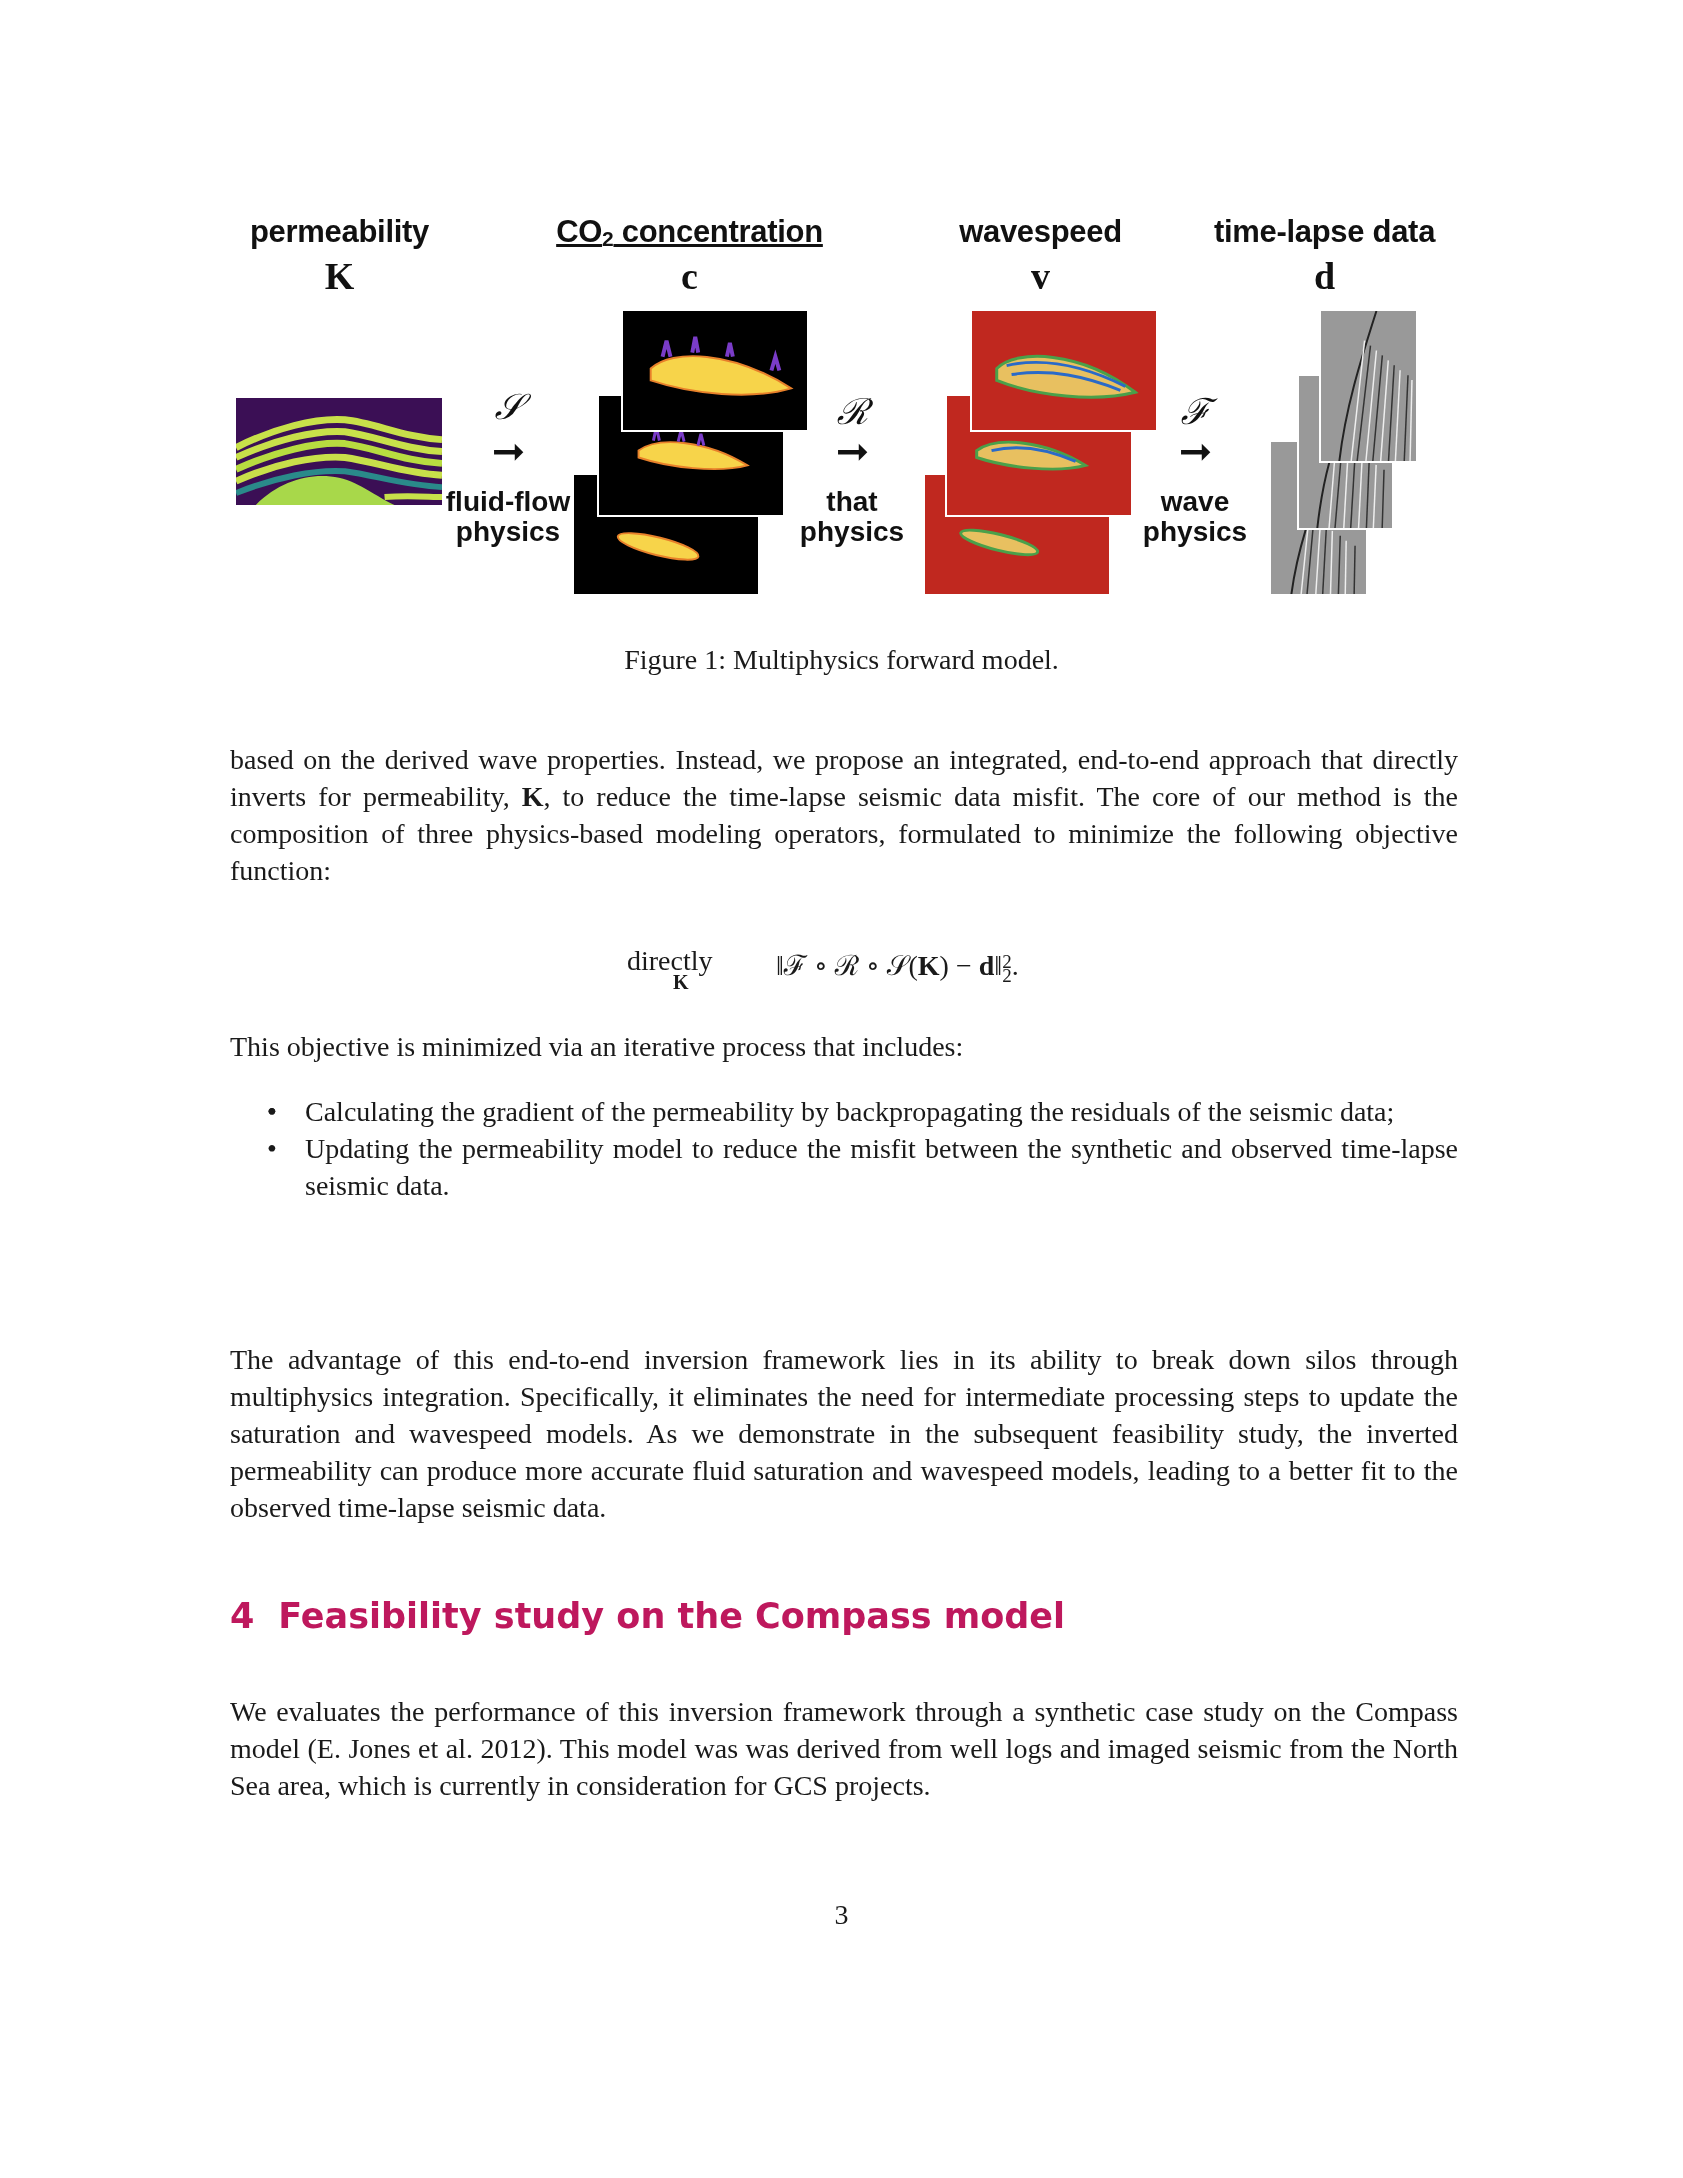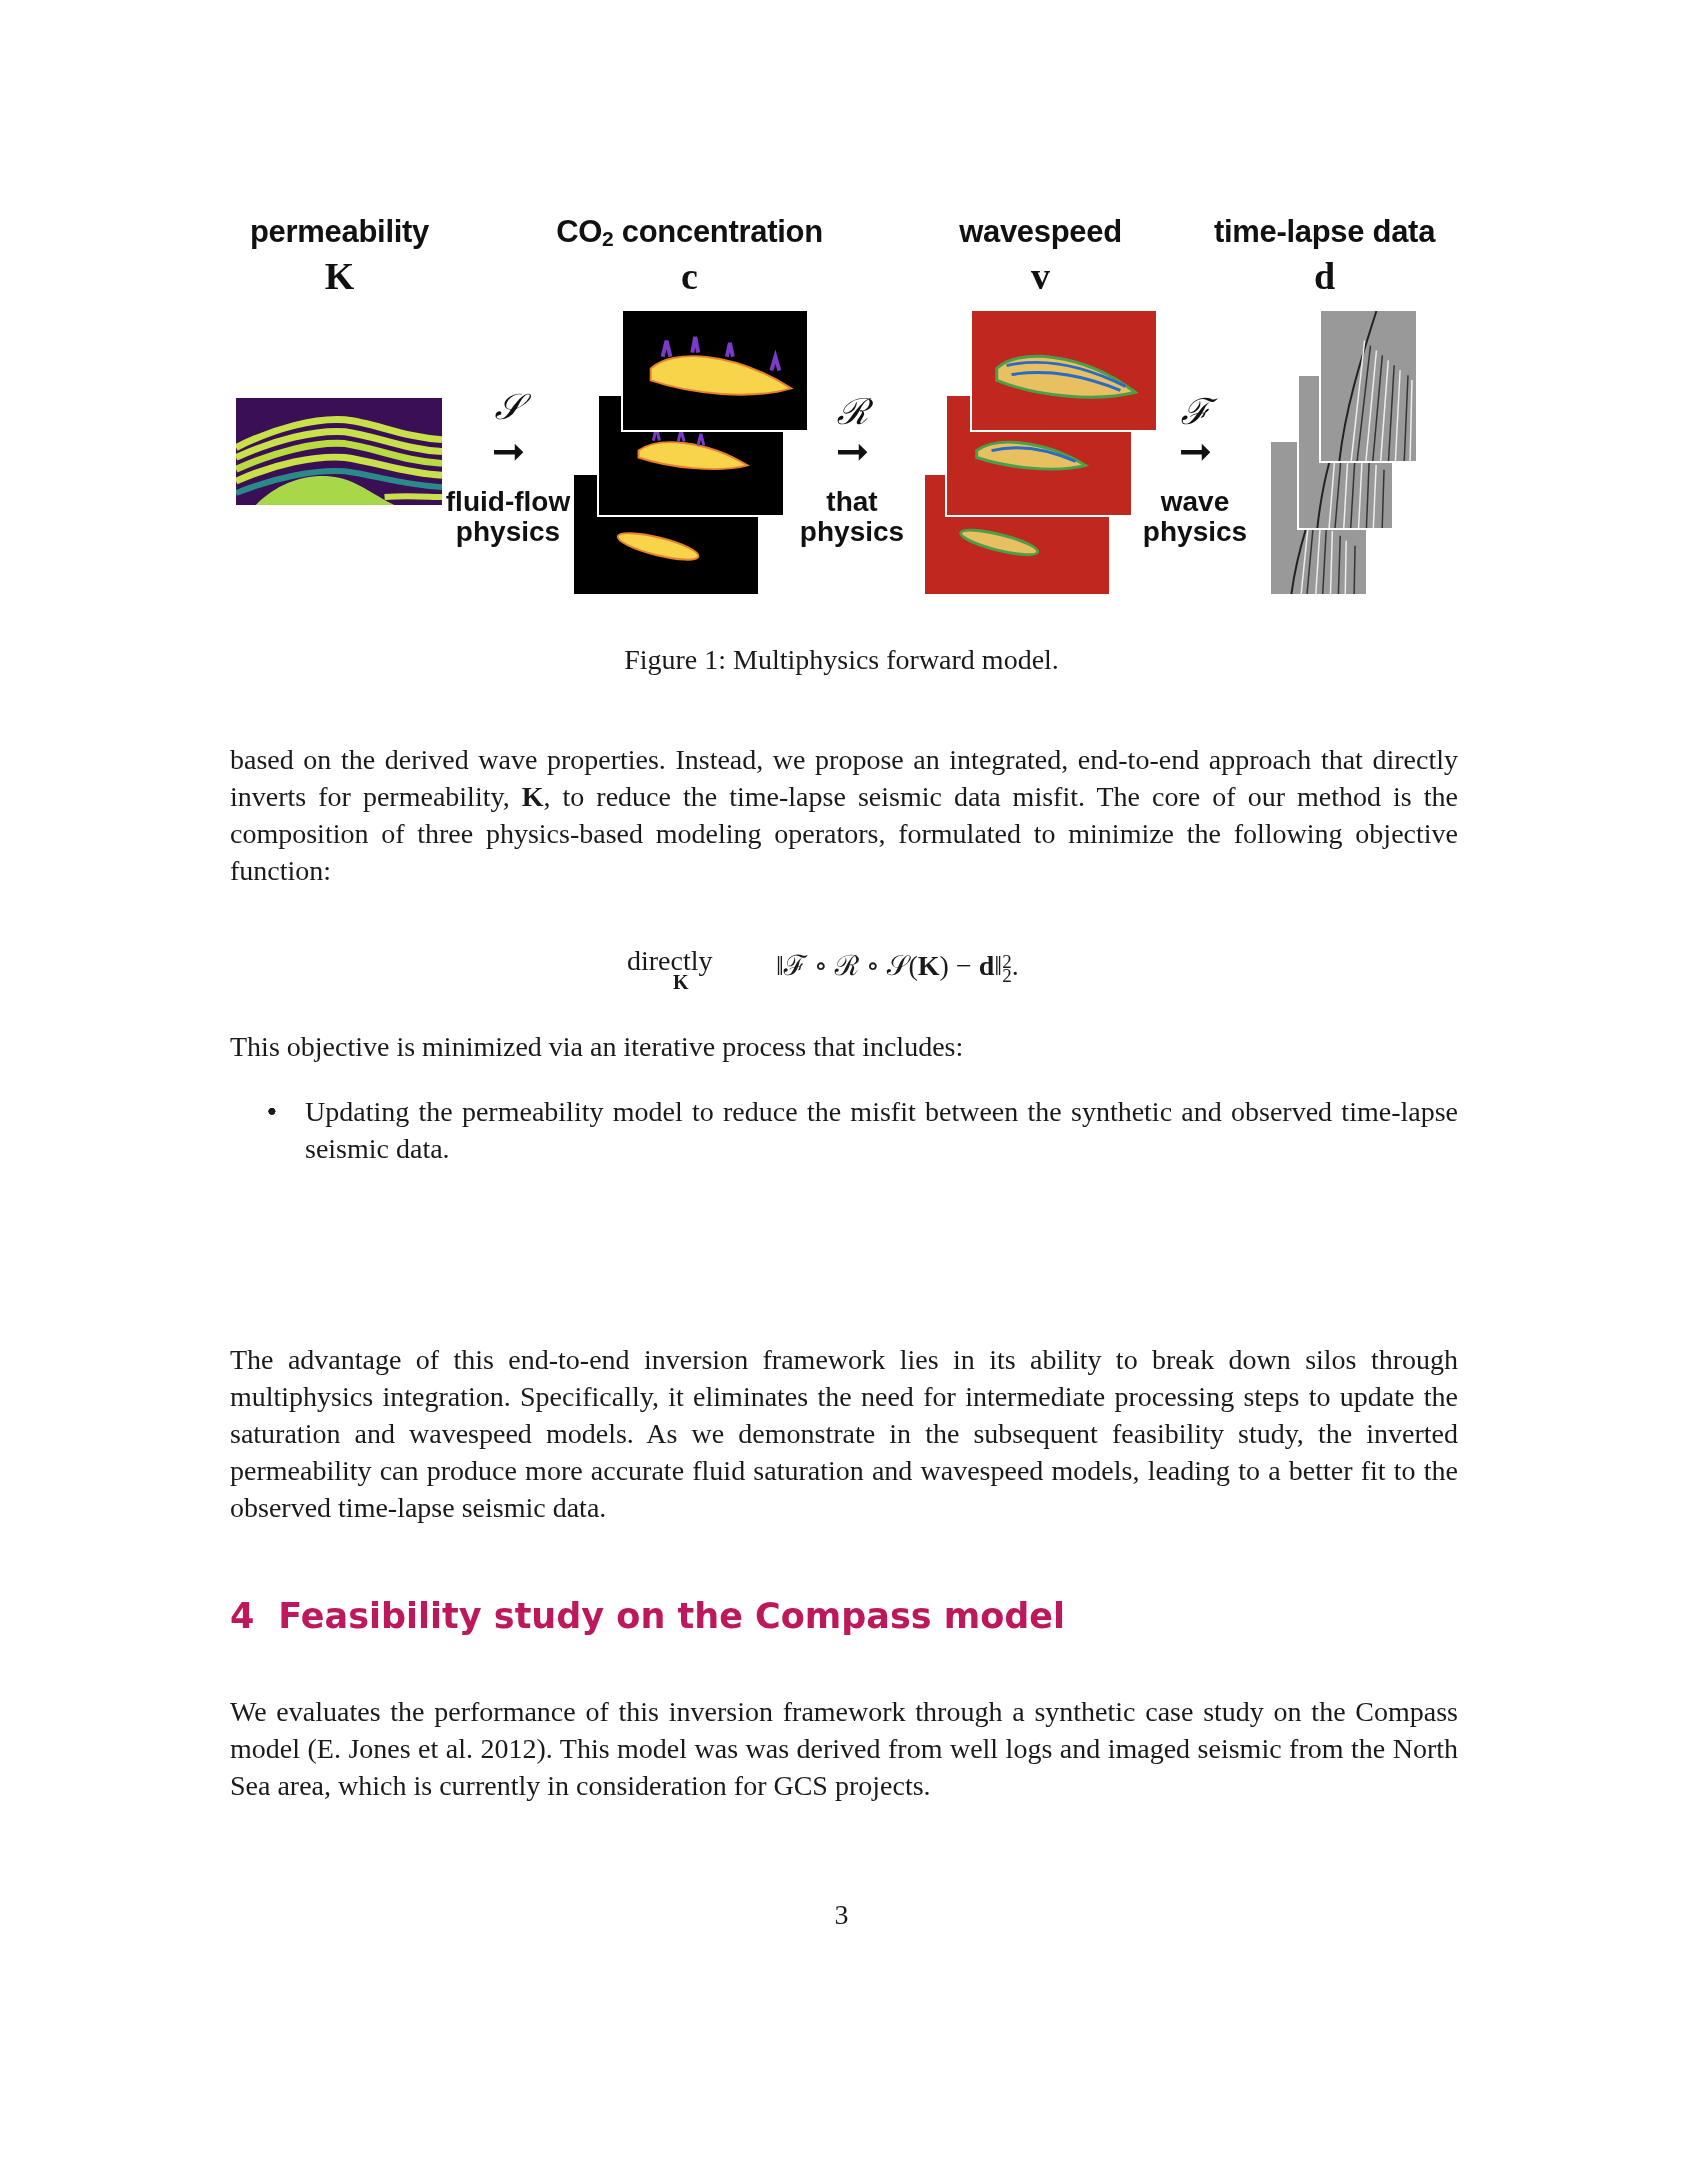--- a/index.html
+++ b/index.html
@@ -27,21 +27,21 @@
   .pagenum { font-family:"Liberation Serif", "DejaVu Serif", serif; font-size:28px; width:1683px; text-align:center; }
 </style>
 </head>
 <body>
 
 <div>
 
   <div class="abs sans-b fig-head" style="left:191px; top:214px;">permeability</div>
   <div class="abs fig-sym" style="left:191px; top:254px;">K</div>
 
-  <div class="abs sans-b fig-head" style="left:541px; top:214px; width:297px;"><span>CO</span><span style="font-size:21px; vertical-align:-4px;">2</span><span> concentration</span></div>
+  <div class="abs sans-b fig-head" style="left:541px; top:214px; width:297px;text-decoration:underline;"><span>CO</span><span style="font-size:21px; vertical-align:-4px;">2</span><span> concentration</span></div>
   <div class="abs fig-sym" style="left:541px; top:254px;">c</div>
 
   <div class="abs sans-b fig-head" style="left:892px; top:214px;">wavespeed</div>
   <div class="abs fig-sym" style="left:892px; top:254px;">v</div>
 
   <div class="abs sans-b fig-head" style="left:1176px; top:214px;">time-lapse data</div>
   <div class="abs fig-sym" style="left:1176px; top:254px;">d</div>
 
   <div class="abs" style="left:236px; top:398px; width:206px; height:107px; overflow:hidden; background:#3b0f55;">
     <svg width="206" height="107" viewBox="0 0 208 108">
@@ -179,21 +179,21 @@
   <span class="abs" style="left:46px; top:26px; font-size:20px; font-weight:bold;">K</span>
   <span class="abs" style="left:149px; top:0; white-space:nowrap;"><span>‖ℱ ∘ ℛ ∘ 𝒮(</span><b>K</b><span>) − </span><b>d</b><span>‖</span><span style="display:inline-block; vertical-align:middle; line-height:14px; font-size:19px;"><span style="display:block;">2</span><span style="display:block;">2</span></span><span>.</span></span>
 </div>
 
 <div class="abs text" style="left:230px; top:1028px;">
   <p>This objective is minimized via an iterative process that includes:</p>
 </div>
 
 <div class="abs bullets" style="left:305px; top:1093px;">
   <div class="bullet-item"><span class="bullet-dot">•</span></div>
-  <div class="bullet-item"><span class="bullet-dot">•</span></div>
+  <div class="bullet-item"><span class="bullet-dot">•</span><span>Calculating the gradient of the permeability by backpropagating the residuals of the seismic data;</span></div>
   <div class="bullet-item"><span class="bullet-dot">•</span><span>Updating the permeability model to reduce the misfit between the synthetic and observed time-lapse seismic data.</span></div>
 </div>
 
 <div class="abs text" style="left:230px; top:1341px;">
   <p>The advantage of this end-to-end inversion framework lies in its ability to break down silos through multiphysics integration. Specifically, it eliminates the need for intermediate processing steps to update the saturation and wavespeed models. As we demonstrate in the subsequent feasibility study, the inverted permeability can produce more accurate fluid saturation and wavespeed models, leading to a better fit to the observed time-lapse seismic data.</p>
 </div>
 
 <div class="abs section-h" style="left:230px; top:1596px;">
   <span>4</span><span style="display:inline-block; width:24px;"></span><span>Feasibility study on the Compass model</span>
 </div>

